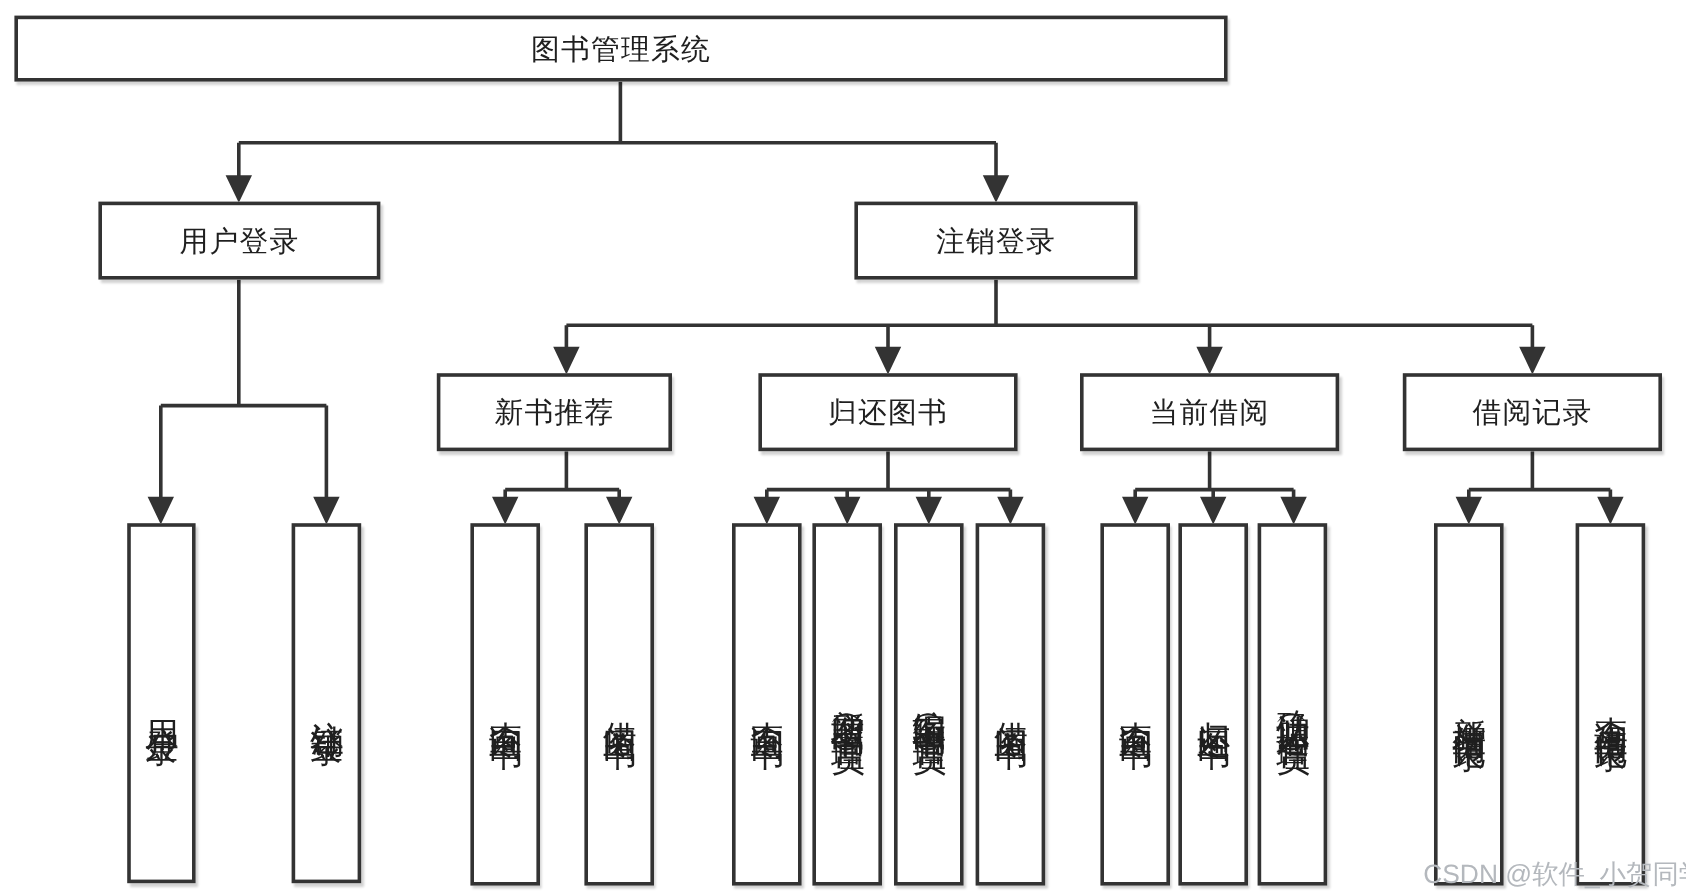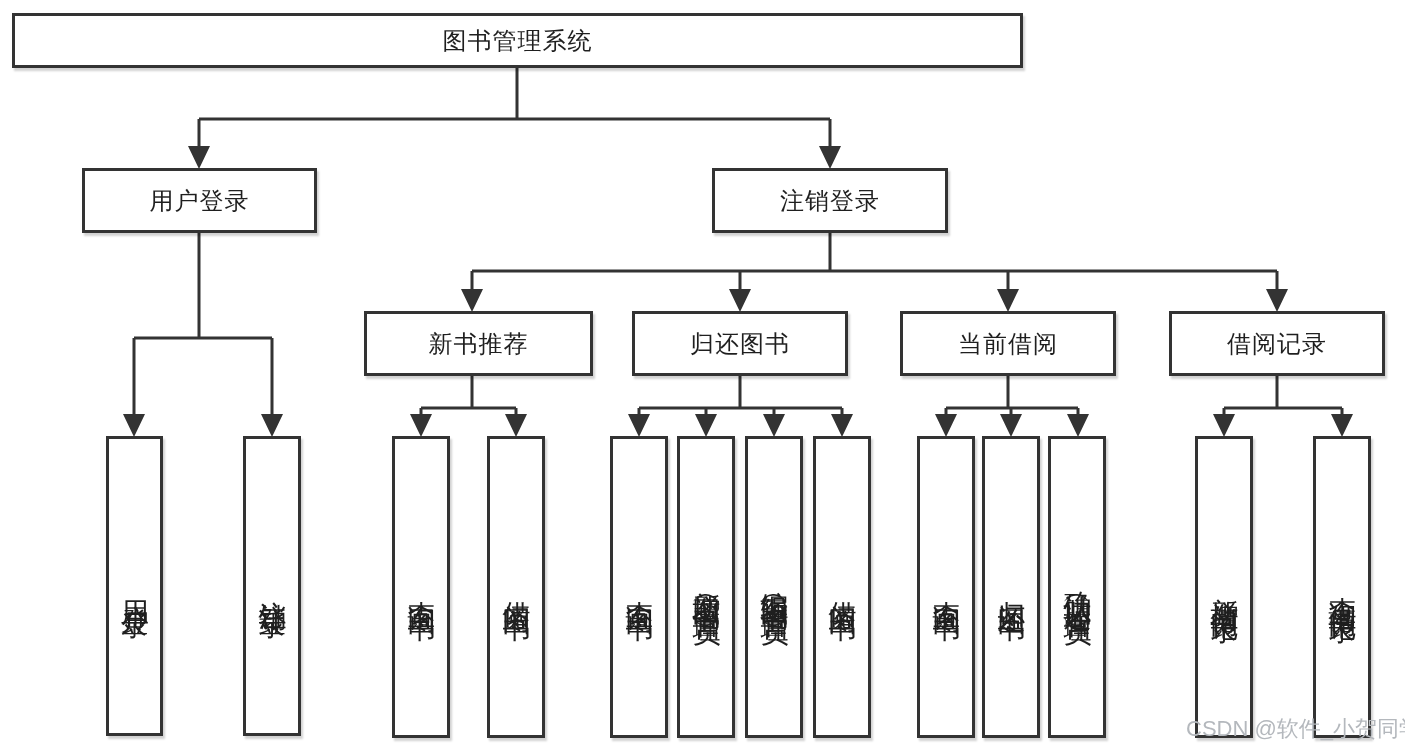--- a/index.html
+++ b/index.html
@@ -67,21 +67,21 @@
 
     <path class="ln" d="M1277 376 V408 M1224 408 H1342 M1224 408 V416 M1342 408 V416"></path>
     <path class="tri" d="M1213 414 h22 L1224 437 Z M1331 414 h22 L1342 437 Z"></path>
   </svg>
 
   <div class="node hnode" style="left:12px;top:13px;width:1011px;height:55px">图书管理系统</div>
 
   <div class="node hnode" style="left:82px;top:168px;width:235px;height:65px">用户登录</div>
   <div class="node hnode" style="left:712px;top:168px;width:236px;height:65px">注销登录</div>
 
-  <div class="node hnode" style="left:364px;top:311px;width:229px;height:65px">新书推荐</div>
+  <div class="node hnode" style="left:364px;top:311px;width:196px;height:65px">新书推荐</div>
   <div class="node hnode" style="left:632px;top:311px;width:216px;height:65px">归还图书</div>
   <div class="node hnode" style="left:900px;top:311px;width:216px;height:65px">当前借阅</div>
   <div class="node hnode" style="left:1169px;top:311px;width:216px;height:65px">借阅记录</div>
 
   <div class="node vnode" style="left:106px;top:436px;width:57px;height:300px">用户登录</div>
   <div class="node vnode" style="left:243px;top:436px;width:58px;height:300px">注销登录</div>
 
   <div class="node vnode" style="left:392px;top:436px;width:58px;height:302px">查询图书</div>
   <div class="node vnode" style="left:487px;top:436px;width:58px;height:302px">借阅图书</div>
 

